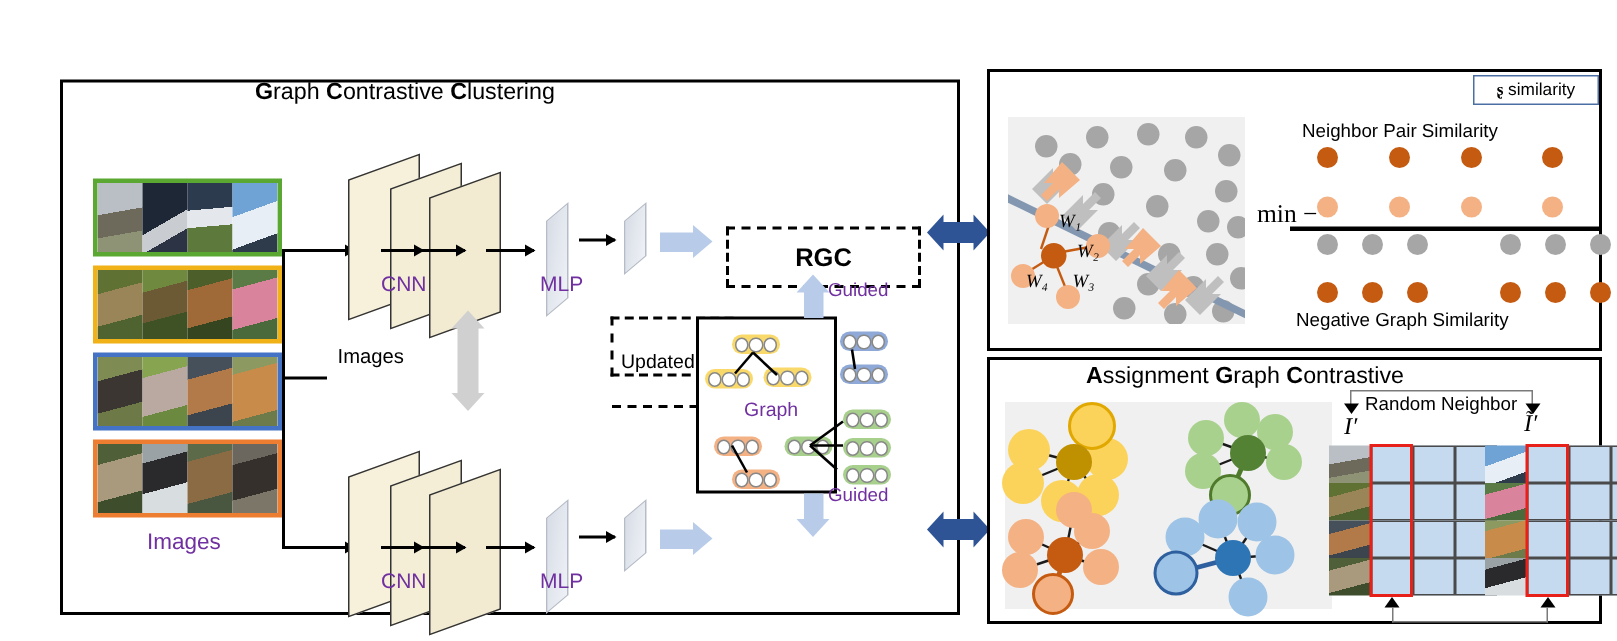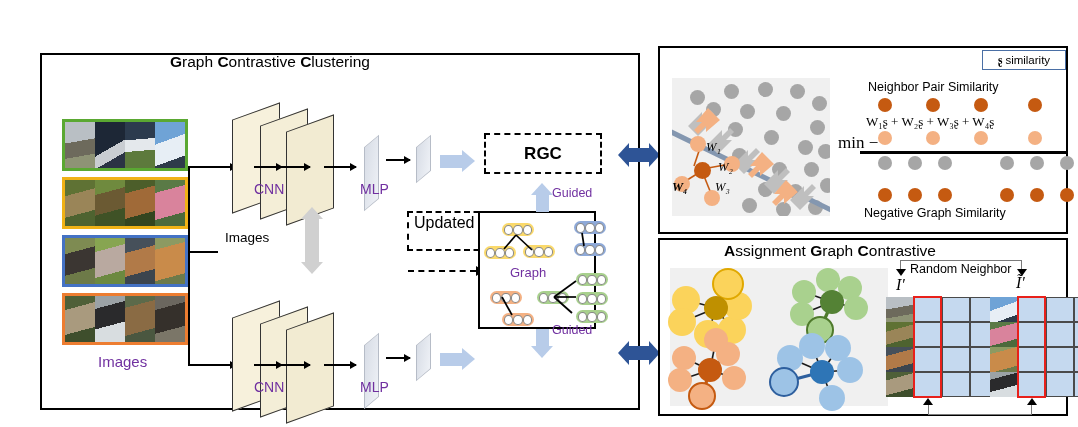--- a/index.html
+++ b/index.html
@@ -132,21 +132,21 @@
     <div class="arrow-k" style="left:282px;top:111px;width:32px;"></div>
     <div class="mlpbar" style="left:322px;top:86px;"></div>
     <div class="label-purple" style="left:318px;top:126px;">MLP</div>
     <div class="arrow-k" style="left:344px;top:104px;width:24px;"></div>
     <div class="mlpbar small" style="left:374px;top:86px;"></div>
 
     <div class="fatarrow" style="left:398px;top:100px;width:22px;height:13px;">
       <div class="head" style="left:22px;top:-5px;width:0;height:0;border-top:11.5px solid transparent;border-bottom:11.5px solid transparent;border-left:13px solid #b8cce9;"></div>
     </div>
 
-    <div class="dbox" style="left:442px;top:78px;width:118px;height:41px;">RGC</div>
+    <div class="dbox" style="left:442px;top:96px;width:130px;height:41px;">RGC</div>
 
     <div class="cnnwrap" style="left:190px;top:246px;">
       <div class="plate p1"></div>
       <div class="plate p2"></div>
       <div class="plate p3"></div>
     </div>
     <div class="arrow-k" style="left:212px;top:309px;width:28px;"></div>
     <div class="arrow-k" style="left:240px;top:309px;width:28px;"></div>
     <div class="label-purple" style="left:212px;top:324px;">CNN</div>
     <div class="arrow-k" style="left:282px;top:309px;width:32px;"></div>
@@ -159,25 +159,25 @@
       <div class="head" style="left:22px;top:-5px;width:0;height:0;border-top:11.5px solid transparent;border-bottom:11.5px solid transparent;border-left:13px solid #b8cce9;"></div>
     </div>
 
 
     <div style="position:absolute;left:263px;top:162px;width:14px;height:46px;background:#d0d0d0;"></div>
     <div style="position:absolute;left:259px;top:152px;width:0;height:0;border-left:11px solid transparent;border-right:11px solid transparent;border-bottom:12px solid #d0d0d0;"></div>
     <div style="position:absolute;left:259px;top:207px;width:0;height:0;border-left:11px solid transparent;border-right:11px solid transparent;border-top:12px solid #d0d0d0;"></div>
     <div class="label-black" style="left:183px;top:175px;">Images</div>
 
     <div style="position:absolute;left:365px;top:156px;width:82px;height:40px;border:2px dashed #000;box-sizing:border-box;border-right:none;"></div>
-    <div class="label-black" style="left:372px;top:159px;font-size:16px;">Updated</div>
+    <div class="label-black" style="left:372px;top:178px;font-size:13px;">Updated</div>
     <div style="position:absolute;left:366px;top:215px;width:68px;height:0;border-top:2px dashed #000;"></div>
     <div style="position:absolute;left:434px;top:211px;width:0;height:0;border-top:5px solid transparent;border-bottom:5px solid transparent;border-left:8px solid #000;"></div>
 
-    <div class="graphbox" style="left:436px;top:156px;width:118px;height:118px;">
+    <div class="graphbox" style="left:422px;top:156px;width:94px;height:118px;">
       <div id="graph-nodes" style="position:absolute;left:0;top:0;right:0;bottom:0;">
           <div class="nodegrp" style="left: 22px; top: 10px; width: 32px; background: rgb(250, 217, 107);">
             <i></i>
             <i></i>
             <i></i>
           </div>
           <div class="nodegrp" style="left: 4px; top: 33px; width: 32px; background: rgb(250, 217, 107);">
             <i></i>
             <i></i>
             <i></i>
@@ -316,33 +316,32 @@
         <line x1="40" y1="118" x2="32" y2="98" stroke="#c55a11" stroke-width="1.6"></line>
       </svg>
       <div class="dot" style="left:18px;top:58px;width:16px;height:16px;background:#f4b183;"></div>
       <div class="dot" style="left:52px;top:78px;width:16px;height:16px;background:#f4b183;"></div>
       <div class="dot" style="left:2px;top:98px;width:16px;height:16px;background:#f4b183;"></div>
       <div class="dot" style="left:32px;top:112px;width:16px;height:16px;background:#f4b183;"></div>
       <div class="dot" style="left:22px;top:84px;width:17px;height:17px;background:#c55a11;"></div>
       <div class="formula" style="left:34px;top:62px;font-style:italic;">W₁</div>
       <div class="formula" style="left:46px;top:82px;font-style:italic;">W₂</div>
       <div class="formula" style="left:43px;top:102px;font-style:italic;">W₃</div>
-      <div class="formula" style="left:0px;top:102px;font-style:italic;font-weight:bold;">W₄</div>
+      <div class="formula" style="left:12px;top:102px;font-style:italic;">W₄</div>
     </div>
 
     <div class="minlbl" style="left:178px;top:85px;">min −</div>
 
     <div class="pairlbl" style="left:208px;top:32px;">Neighbor Pair Similarity</div>
     <div id="pos-dots-row" style="position:absolute;left:210px;top:50px;width:190px;height:16px;">
         <div class="dot" style="left: 8px; top: 0px; width: 14px; height: 14px; background: rgb(197, 90, 17);"></div>
         <div class="dot" style="left: 56px; top: 0px; width: 14px; height: 14px; background: rgb(197, 90, 17);"></div>
         <div class="dot" style="left: 104px; top: 0px; width: 14px; height: 14px; background: rgb(197, 90, 17);"></div>
         <div class="dot" style="left: 158px; top: 0px; width: 14px; height: 14px; background: rgb(197, 90, 17);"></div>
       </div>
-    <div class="formula" style="left:206px;top:66px;font-size:13px;">W₁ʂ + W₂ʂ + W₃ʂ + W₄ʂ</div>
     <div id="pos-dots-row2" style="position:absolute;left:210px;top:83px;width:190px;height:16px;">
         <div class="dot" style="left: 8px; top: 0px; width: 14px; height: 14px; background: rgb(244, 177, 131);"></div>
         <div class="dot" style="left: 56px; top: 0px; width: 14px; height: 14px; background: rgb(244, 177, 131);"></div>
         <div class="dot" style="left: 104px; top: 0px; width: 14px; height: 14px; background: rgb(244, 177, 131);"></div>
         <div class="dot" style="left: 158px; top: 0px; width: 14px; height: 14px; background: rgb(244, 177, 131);"></div>
       </div>
 
     <div class="fracline" style="left:200px;top:103px;width:208px;"></div>
 
     <div id="neg-dots-row" style="position:absolute;left:204px;top:108px;width:200px;height:16px;">

